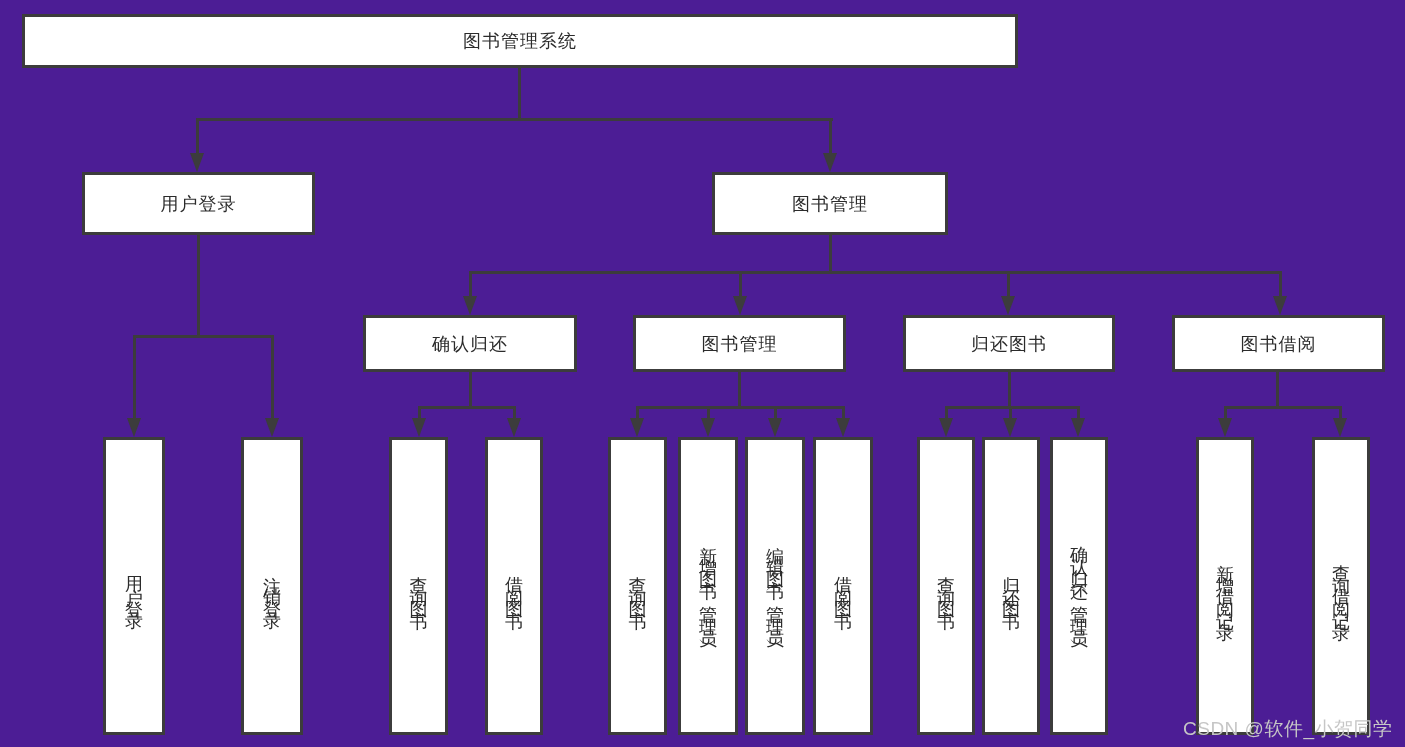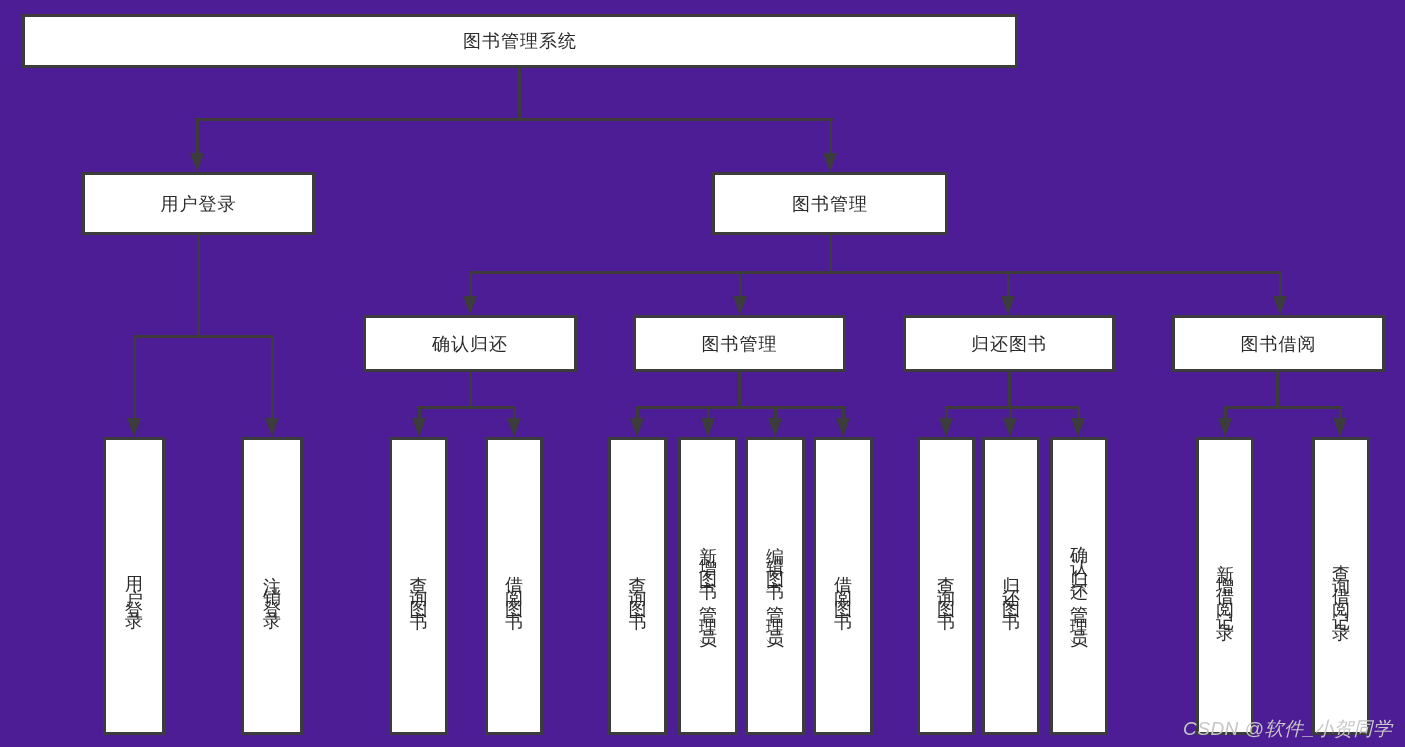--- a/index.html
+++ b/index.html
@@ -19,21 +19,21 @@
   }
   .vl{position:absolute;width:3px;background:#3c3c3c;z-index:1;}
   .hl{position:absolute;height:3px;background:#3c3c3c;z-index:1;}
   .arrow{
     position:absolute;width:0;height:0;z-index:1;
     border-left:7px solid transparent;border-right:7px solid transparent;
     border-top:19px solid #3c3c3c;
   }
   .watermark{
     position:absolute;left:1183px;top:716px;z-index:5;
-    font-size:19px;letter-spacing:0.5px;color:#c6c6c6;white-space:nowrap;font-style:italic;
+    font-size:19px;letter-spacing:0.5px;color:#c6c6c6;white-space:nowrap;
   }
 </style>
 </head>
 <body>
 
 <div id="stage">
 
   <div class="box" style="left:22px;top:14px;width:996px;height:54px">
     <span>图书管理系统</span>
   </div>

